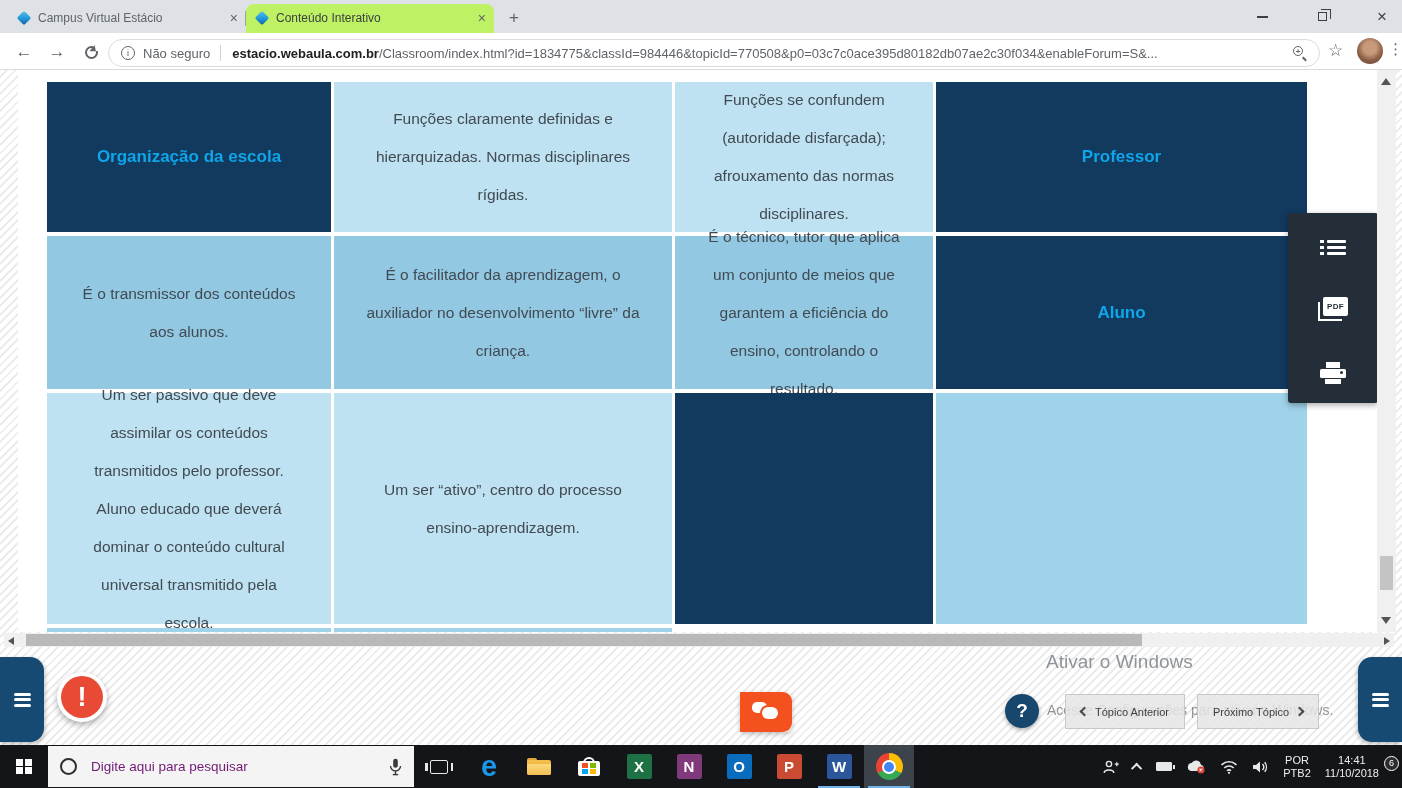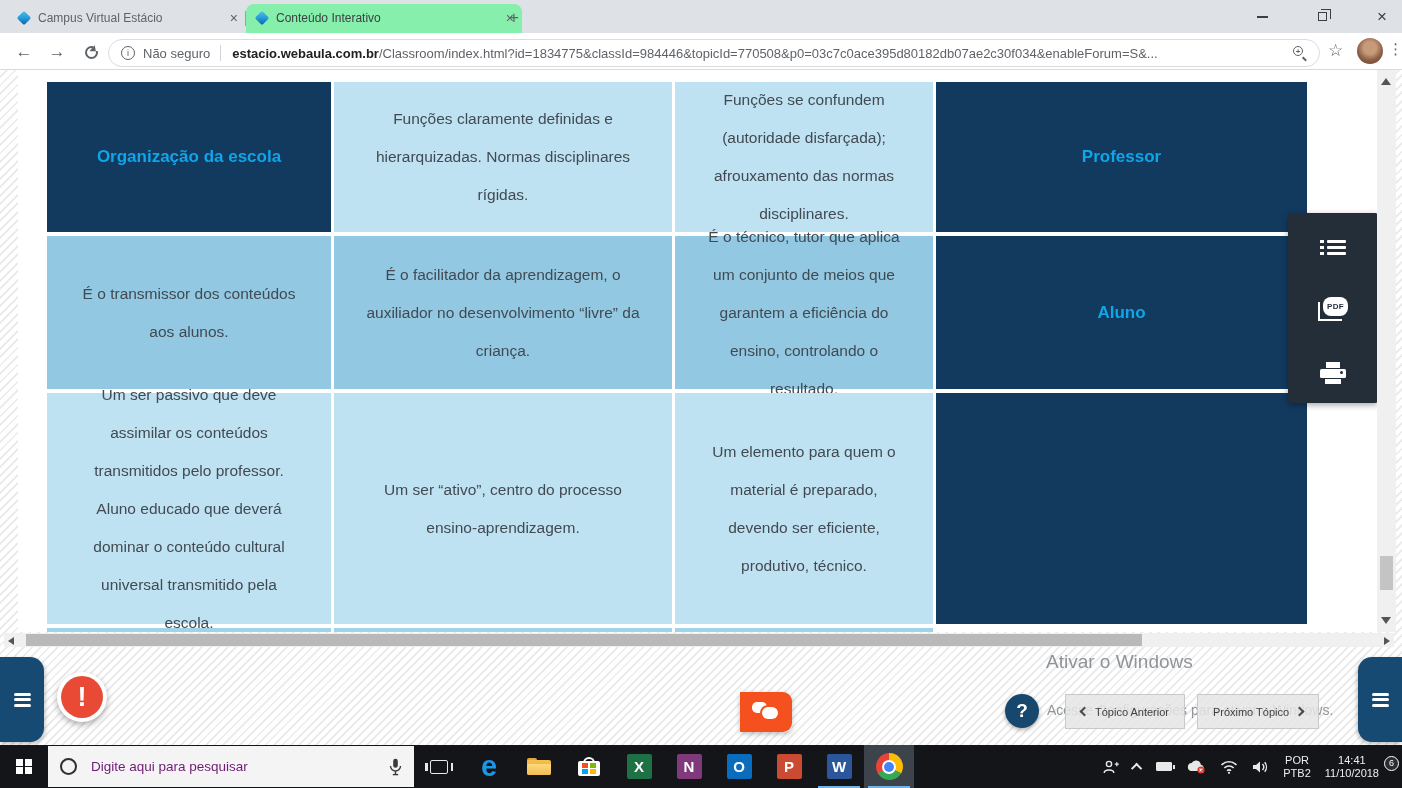--- a/index.html
+++ b/index.html
@@ -3,21 +3,21 @@
 <meta charset="utf-8">
 <style>
   * { margin:0; padding:0; box-sizing:border-box; }
   body { font-family:"Liberation Sans", sans-serif; }
   .screen { position:relative; width:1402px; height:788px; overflow:hidden; background:#fff; }
 
   
   .titlebar { position:absolute; left:0; top:0; width:1402px; height:33px; background:#dee1e6; }
   .tab { position:absolute; top:4px; height:29px; display:flex; align-items:center; padding:0 8px 2px 10px; font-size:12px; color:#5f6368; }
   .tab-inactive { left:8px; width:238px; }
-  .tab-active { left:246px; width:276px; background:#86efac; border-radius:8px 8px 0 0; color:#3c4043; }
+  .tab-active { left:246px; width:248px; background:#bef264; border-radius:8px 8px 0 0; color:#3c4043; }
   .favicon { width:12px; height:12px; background:linear-gradient(135deg,#4fc3e8 0%,#2196d8 55%,#10609f 100%); transform:rotate(45deg) scale(.85); border-radius:2px; margin-right:8px; flex:0 0 auto; }
   .tab-title { flex:1; overflow:hidden; white-space:nowrap; text-overflow:ellipsis; }
   .tab-close { font-size:14px; color:#5f6368; margin-left:6px; line-height:1; cursor:default; }
   .tab-sep { position:absolute; left:245px; top:11px; width:1px; height:15px; background:#9aa0a6; }
   .newtab { position:absolute; left:502px; top:6px; width:24px; height:24px; display:flex; align-items:center; justify-content:center; font-size:17px; color:#5f6368; }
   .winctl { position:absolute; top:0; height:33px; width:44px; display:flex; align-items:center; justify-content:center; color:#3c4043; }
   .wc-min { left:1240px; } .wc-min i { display:block; width:11px; height:2px; background:#3c4043; }
   .wc-max { left:1300px; } .wc-max i { position:relative; display:block; width:9px; height:9px; border:1px solid #3c4043; background:#dee1e6; }
   .wc-max i:before { content:""; position:absolute; left:2px; top:-4px; width:9px; height:9px; border:1px solid #3c4043; border-left:none; border-bottom:none; }
   .wc-close { left:1360px; font-size:17px; }
@@ -58,21 +58,21 @@
 
   
   .panel { position:absolute; left:1288px; top:143px; width:90px; height:190px; background:#242e39; border-radius:3px; box-shadow:0 2px 6px rgba(0,0,0,.35); }
   .p-item { position:absolute; left:0; width:90px; height:40px; display:flex; align-items:center; justify-content:center; }
   .list-ic { width:26px; }
   .list-ic i { display:block; height:3px; margin:3px 0; background:#fff; border-radius:1px; position:relative; }
   .list-ic i:before { content:""; position:absolute; left:-7px; top:0; width:4px; height:3px; background:#fff; }
   .list-ic i { margin-left:7px; width:19px; }
   .pdf-ic { position:relative; width:30px; height:24px; }
   .pdf-ic u { position:absolute; left:0; bottom:0; width:24px; height:19px; border-left:2.5px solid #fff; border-bottom:2.5px solid #fff; }
-  .pdf-ic b { position:absolute; right:0; top:0; width:25px; height:19px; background:#fff; border-radius:8px; color:#242e39; font-size:8px; font-weight:bold; display:flex; align-items:center; justify-content:center; letter-spacing:.3px; }
+  .pdf-ic b { position:absolute; right:0; top:0; width:25px; height:19px; background:#fff; border-radius:2px; color:#242e39; font-size:8px; font-weight:bold; display:flex; align-items:center; justify-content:center; letter-spacing:.3px; }
   .print-ic { position:relative; width:26px; height:22px; }
   .print-ic .pp { position:absolute; left:6px; top:0; width:14px; height:6px; background:#fff; }
   .print-ic .pb { position:absolute; left:0; top:7px; width:26px; height:9px; background:#fff; border-radius:1.5px; }
   .print-ic .pd { position:absolute; right:3px; top:9px; width:3px; height:3px; background:#242e39; border-radius:50%; }
   .print-ic .pt { position:absolute; left:5px; bottom:0; width:16px; height:5px; background:#fff; border:1.6px solid #fff; }
 
   
   .vscroll { position:absolute; left:1377px; top:0; width:19px; height:562px; background:#f0f0f0; }
   .vthumb { position:absolute; left:3px; top:486px; width:13px; height:34px; background:#c4c4c4; }
   .tri { width:0; height:0; position:absolute; }
@@ -205,21 +205,20 @@
       <div class="td r-light">Funções se confundem (autoridade disfarçada); afrouxamento das normas disciplinares.</div>
 
       <div class="th">Professor</div>
       <div class="td r-mid">É o transmissor dos conteúdos aos alunos.</div>
       <div class="td r-mid">É o facilitador da aprendizagem, o auxiliador no desenvolvimento “livre” da criança.</div>
       <div class="td r-mid">É o técnico, tutor que aplica um conjunto de meios que garantem a eficiência do ensino, controlando o resultado.</div>
 
       <div class="th">Aluno</div>
       <div class="td r-light">Um ser passivo que deve assimilar os conteúdos transmitidos pelo professor. Aluno educado que deverá dominar o conteúdo cultural universal transmitido pela escola.</div>
       <div class="td r-light">Um ser “ativo”, centro do processo ensino-aprendizagem.</div>
-      <div class="td r-light">Um elemento para quem o material é preparado, devendo ser eficiente, produtivo, técnico.</div>
 
       <div class="th"></div>
       <div class="r-cut"></div>
       <div class="r-cut"></div>
       <div class="r-cut"></div>
     </div>
 
     <div class="panel">
       <div class="p-item" style="top:14px">
         <span class="list-ic">

